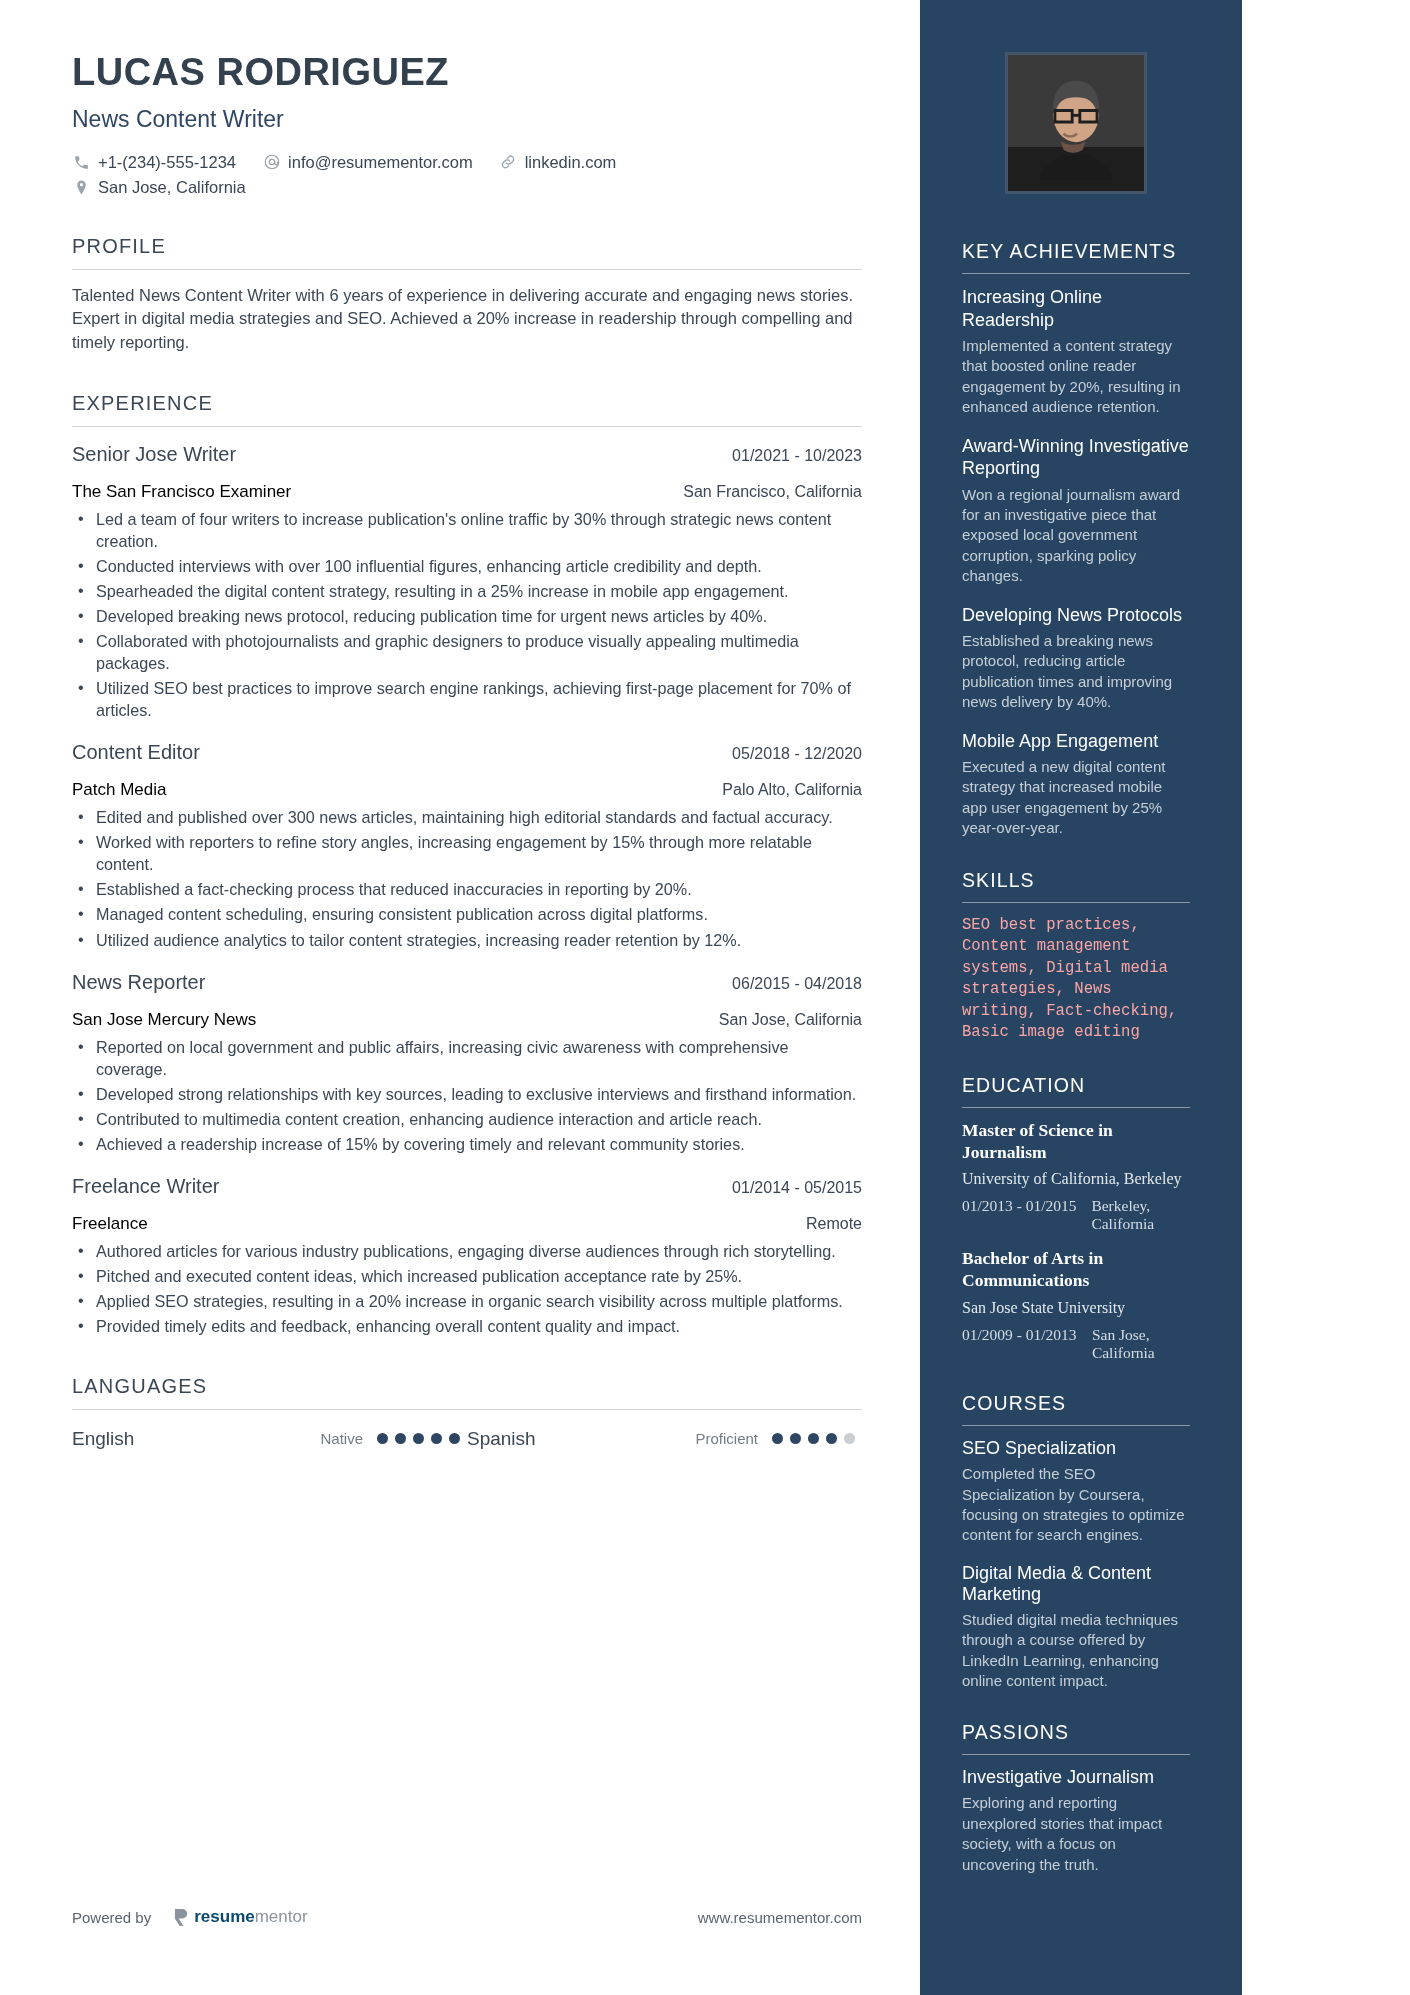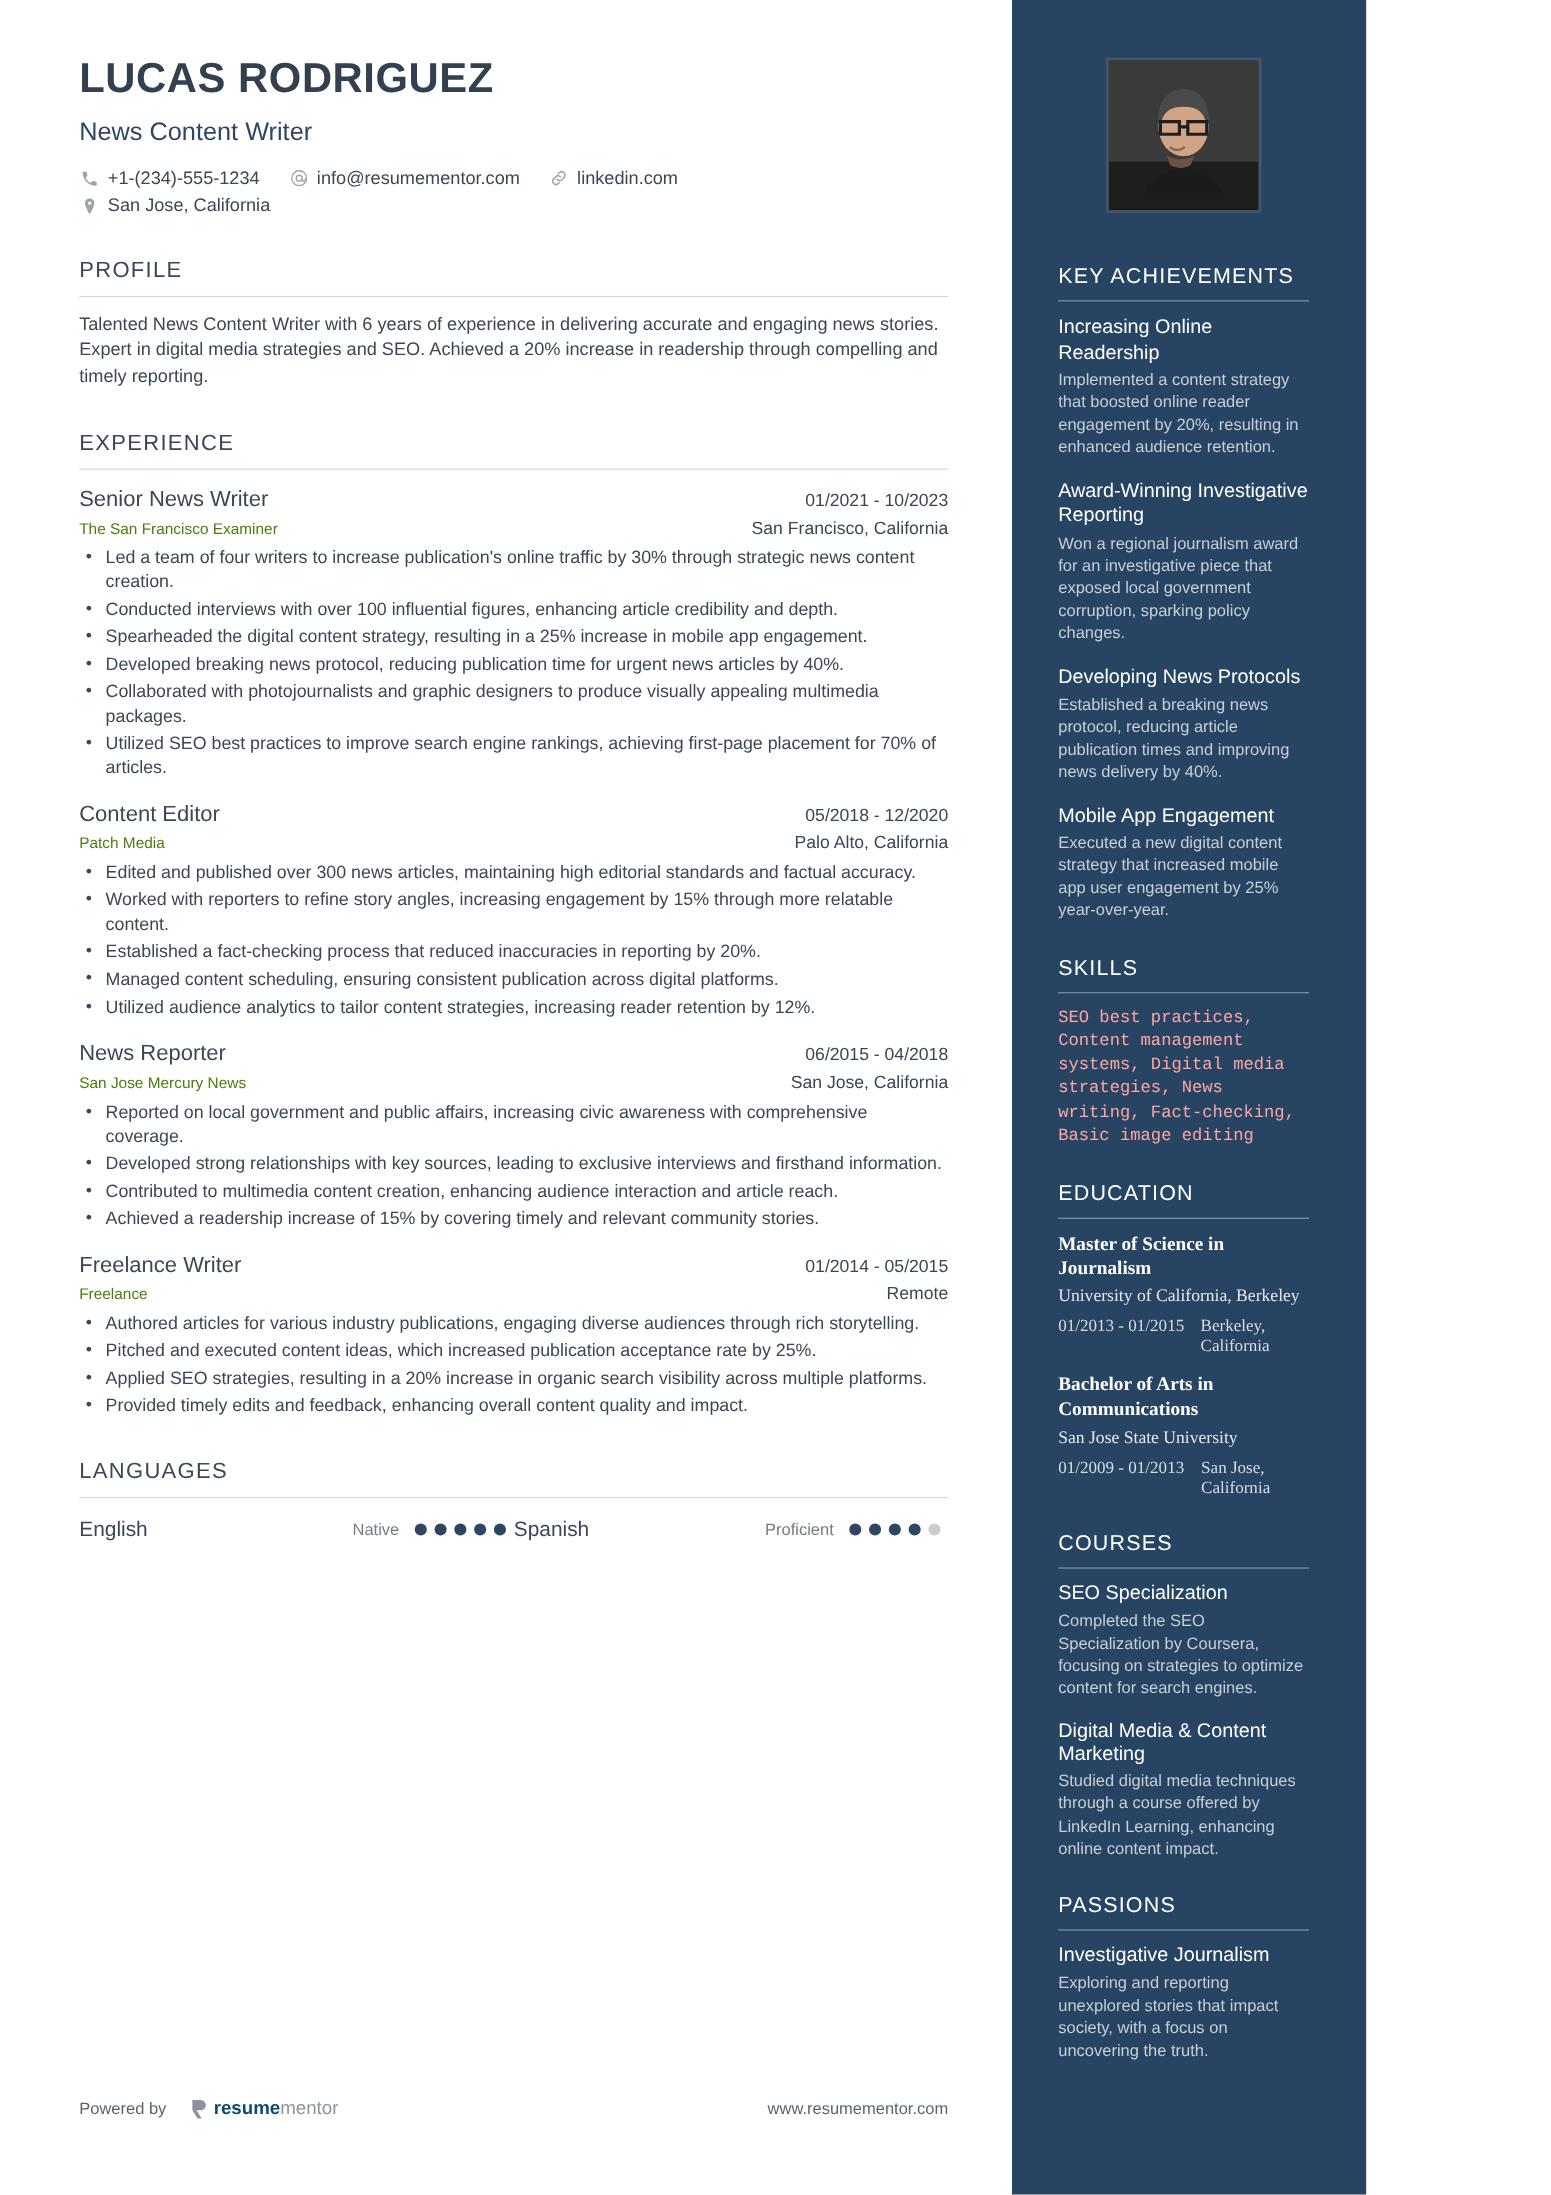--- a/index.html
+++ b/index.html
@@ -77,21 +77,21 @@
 
   .job { margin-top: 20px; }
   .job:first-of-type { margin-top: 16px; }
   .job-row {
     display: flex;
     justify-content: space-between;
     align-items: baseline;
   }
   .job-role { font-size: 20px; color: #3b4754; }
   .job-dates { font-size: 16px; color: #3b4754; }
-  .job-company { font-size: 14px; color: #4d7c0f; margin-top: 6px; }
+  .job-company { font-size: 17px; color: #000000; margin-top: 16px; }
   .job-location { font-size: 16px; color: #3b4754; }
 
   ul.bullets { list-style: none; margin-top: 6px; }
   ul.bullets li {
     position: relative;
     padding-left: 24px;
     font-size: 16.2px;
     line-height: 1.36;
     color: #3b4754;
     margin-bottom: 3px;
@@ -287,21 +287,21 @@
       <div class="rule"></div>
       <div class="profile-text">Talented News Content Writer with 6 years of experience in delivering accurate and engaging news stories. Expert in digital media strategies and SEO. Achieved a 20% increase in readership through compelling and timely reporting.</div>
     </div>
 
     <div class="section">
       <div class="section-title">EXPERIENCE</div>
       <div class="rule"></div>
       <div id="jobs-container">
           <div class="job">
             <div class="job-row">
-       <div class="job-role">Senior News Writer</div>
+       <div class="job-role">Senior Jose Writer</div>
        <div class="job-dates">01/2021 - 10/2023</div>
      </div>
      <div class="job-row">
        <div class="job-company">The San Francisco Examiner</div>
        <div class="job-location">San Francisco, California</div>
      </div>
      <ul class="bullets">
               <li>Led a team of four writers to increase publication's online traffic by 30% through strategic news content creation.</li>
               <li>Conducted interviews with over 100 influential figures, enhancing article credibility and depth.</li>
               <li>Spearheaded the digital content strategy, resulting in a 25% increase in mobile app engagement.</li>

